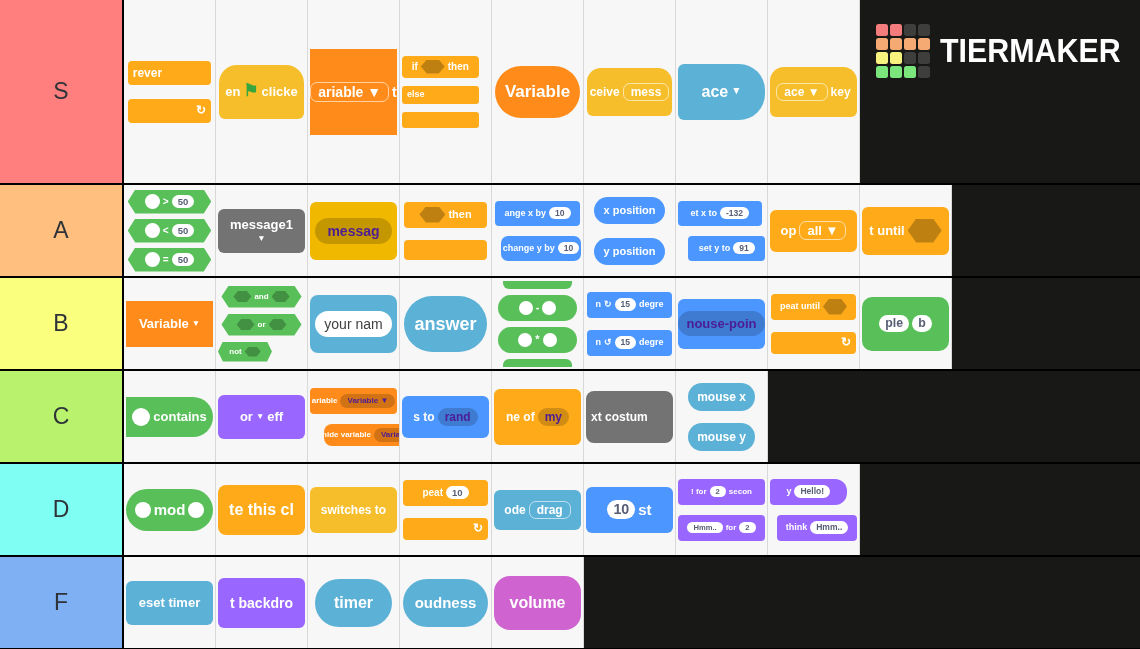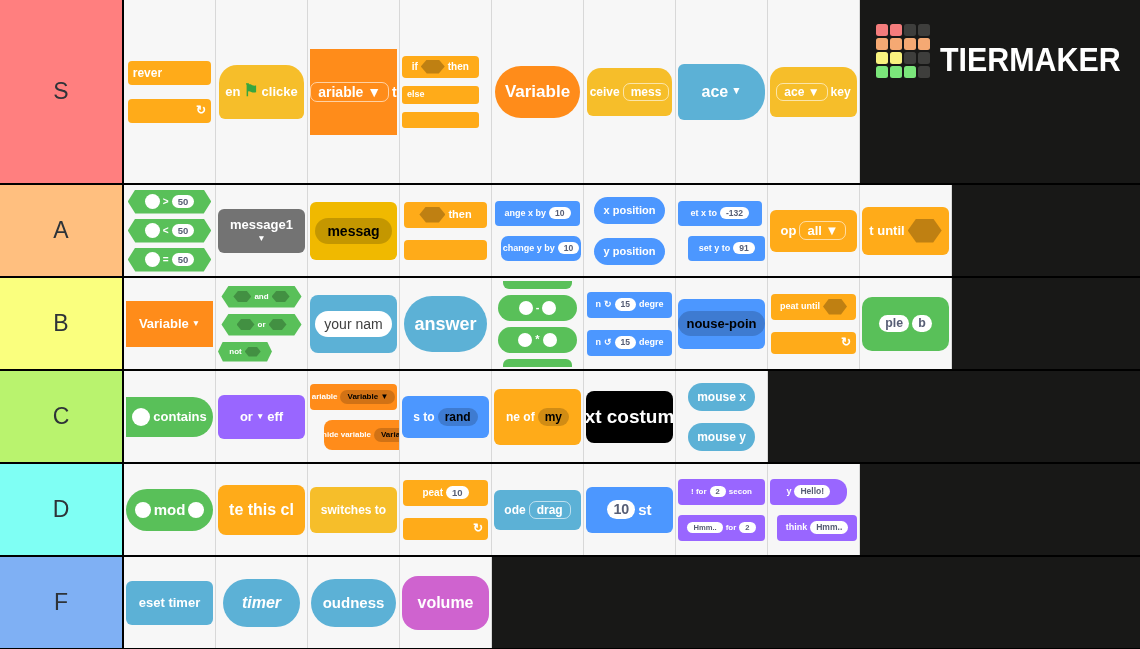--- a/index.html
+++ b/index.html
@@ -29,28 +29,28 @@
     white-space:nowrap;overflow:hidden;
   }
   .spacer{flex:0 0 auto;width:100%;}
   .txt{white-space:nowrap;}
   .circ{background:#fff;border-radius:50%;flex:0 0 auto;}
   .hexhole{
     background:rgba(0,0,0,0.25);flex:0 0 auto;
     clip-path:polygon(25% 0,75% 0,100% 50%,75% 100%,25% 100%,0 50%);
   }
   .oval{background:#fff;color:#575E75;border-radius:99px;padding:2px 6px;font-weight:700;font-size:0.95em;}
-  .odark{background:rgba(0,0,0,0.18);color:#000000;border-radius:99px;padding:3px 7px;white-space:nowrap;}
+  .odark{background:rgba(0,0,0,0.18);color:#4c1d95;border-radius:99px;padding:3px 7px;white-space:nowrap;}
   .ddbox{border:1px solid rgba(255,255,255,0.6);border-radius:7px;padding:2px 7px;white-space:nowrap;}
   .field{background:#fff;color:#404040;border-radius:99px;flex:1;text-align:center;padding:6px 4px;font-weight:400;}
   .caret{font-size:0.65em;}
   .flag{color:#37A63F;font-size:1.3em;line-height:1;}
   .arr{font-size:1.1em;}
   .hexline{clip-path:polygon(9% 0,91% 0,100% 50%,91% 100%,9% 100%,0 50%);}
-  .logo{position:absolute;top:24px;left:876px;display:flex;align-items:flex-end;gap:10px;}
+  .logo{position:absolute;top:24px;left:876px;display:flex;align-items:center;gap:10px;}
   .logo-grid{display:grid;grid-template-columns:repeat(4,12px);grid-auto-rows:12px;gap:2px;}
   .logo-grid span{border-radius:2.5px;display:block;}
   .logo-text{
     color:#fff;font-weight:700;font-size:31px;letter-spacing:0px;
     transform:scale(0.98,1.08);transform-origin:left center;
   }
 </style>
 </head>
 <body>
 
@@ -319,39 +319,39 @@
                 <span class="caret">▼</span>
                 <span class="txt">eff</span>
               </div>
             </div>
             <div class="cell">
               <div class="blk" style="height: 26px; background: rgb(255, 140, 26); width: 100%; border-radius: 4px; font-size: 8px; justify-content: center;">
                 <span class="txt">ariable</span>
                 <span class="odark">Variable ▼</span>
               </div>
               <div class="spacer" style="height: 10px;"></div>
-              <div class="blk" style="height: 30px; background: rgb(255, 140, 26); width: 100%; border-radius: 8px; font-size: 8px; justify-content: center; margin-left: 27px;">
+              <div class="blk" style="height: 22px; background: rgb(255, 140, 26); width: 100%; border-radius: 8px; font-size: 8px; justify-content: center; margin-left: 27px;">
                 <span class="txt">hide variable</span>
                 <span class="odark">Variab</span>
               </div>
             </div>
             <div class="cell">
               <div class="blk" style="height: 42px; background: rgb(76, 151, 255); width: 100%; border-radius: 6px; font-size: 12px; justify-content: center;">
                 <span class="txt">s to</span>
                 <span class="odark">rand</span>
               </div>
             </div>
             <div class="cell">
               <div class="blk" style="height: 56px; background: rgb(255, 171, 25); width: 100%; border-radius: 6px; font-size: 12px; justify-content: center;">
                 <span class="txt">ne of</span>
                 <span class="odark">my</span>
               </div>
             </div>
             <div class="cell">
-              <div class="blk" style="height: 52px; background: #000000; width: 100%; border-radius: 8px; font-size: 19px; justify-content: center;">
+              <div class="blk" style="height: 52px; background: #737373; width: 100%; border-radius: 8px; font-size: 12px; ">
                 <span class="txt">xt costum</span>
               </div>
             </div>
             <div class="cell">
               <div class="blk" style="height: 28px; background: rgb(92, 177, 214); width: 78%; border-radius: 14px; font-size: 12px; justify-content: center;">
                 <span class="txt">mouse x</span>
               </div>
               <div class="spacer" style="height: 12px;"></div>
               <div class="blk" style="height: 28px; background: rgb(92, 177, 214); width: 78%; border-radius: 14px; font-size: 12px; justify-content: center;">
                 <span class="txt">mouse y</span>
@@ -433,21 +433,26 @@
       <div class="tier-row">
         <div class="tier-label" style="background: rgb(127, 176, 244);">F</div>
         <div class="items">
           <div class="subrow">
             <div class="cell">
               <div class="blk" style="height: 44px; background: rgb(92, 177, 214); width: 100%; border-radius: 6px; font-size: 13px; justify-content: center;">
                 <span class="txt">eset timer</span>
               </div>
             </div>
             <div class="cell">
-              <div class="blk" style="height: 48px; background: rgb(92, 177, 214); width: 88%; border-radius: 24px; font-size: 16px; justify-content: center; font-style: italic;">
+              <div class="blk" style="height: 50px; background: rgb(153, 102, 255); width: 100%; border-radius: 6px; font-size: 14px; justify-content: center;">
+                <span class="txt">t backdro</span>
+              </div>
+            </div>
+            <div class="cell">
+              <div class="blk" style="height: 48px; background: rgb(92, 177, 214); width: 88%; border-radius: 24px; font-size: 16px; justify-content: center;">
                 <span class="txt">timer</span>
               </div>
             </div>
             <div class="cell">
               <div class="blk" style="height: 48px; background: rgb(92, 177, 214); width: 98%; border-radius: 24px; font-size: 15px; justify-content: center;">
                 <span class="txt">oudness</span>
               </div>
             </div>
             <div class="cell">
               <div class="blk" style="height: 54px; background: rgb(207, 99, 207); width: 100%; border-radius: 16px; font-size: 16px; justify-content: center;">

